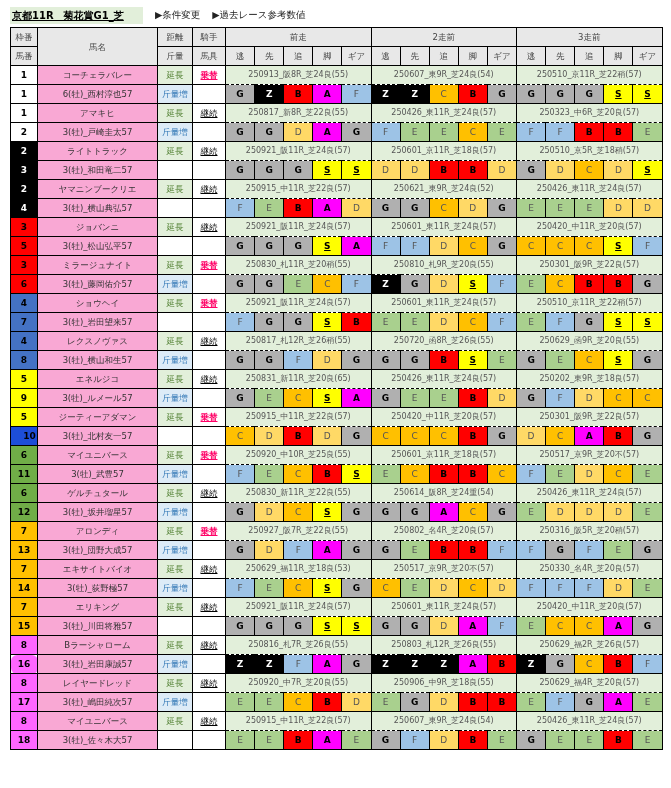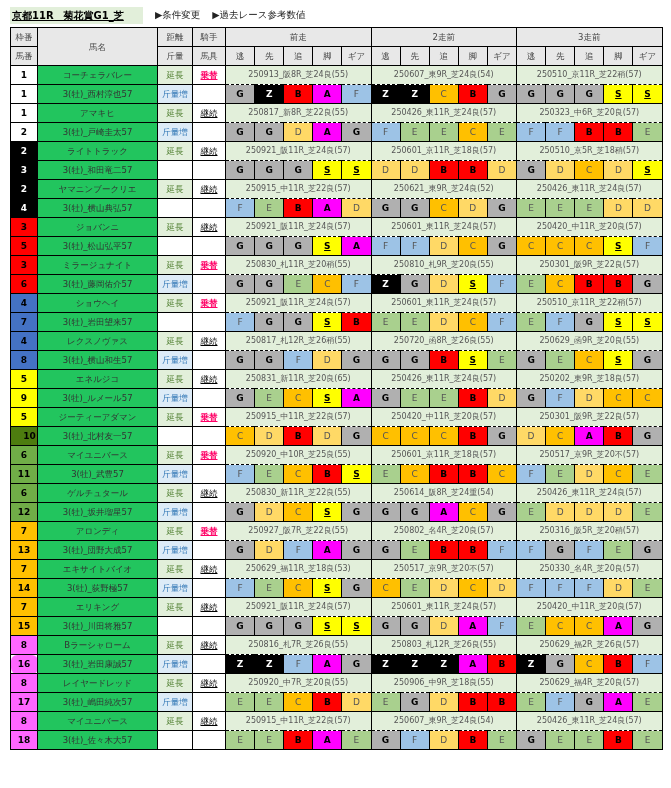--- a/index.html
+++ b/index.html
@@ -5,21 +5,21 @@
   body{margin:0;background:#fff;font-family:"DejaVu Sans","Liberation Sans",sans-serif;}
   .wrap{position:relative;width:671px;height:788px;overflow:hidden;background:#fff;}
   .topbar{position:absolute;top:7px;left:10px;height:17px;display:flex;align-items:center;font-size:10px;}
   .title{background:#e2efda;height:17px;line-height:17px;padding:0 12px 0 2px;font-weight:bold;text-decoration:underline;width:133px;box-sizing:border-box;font-size:10px;}
   .link{margin-left:12px;color:#222;font-size:9.5px;}
   table{position:absolute;top:27px;left:10px;border-collapse:collapse;table-layout:fixed;width:652px;}
   td,th{border:1px solid #000;padding:0;text-align:center;font-size:8.5px;height:18px;line-height:18px;overflow:hidden;white-space:nowrap;}
   th{background:#dcdcdc;font-weight:normal;color:#444;height:18px;}
   .hd{background:#e8e8e8;}
   .waku{font-weight:bold;font-size:9px;}
-  .name{background:#22c55e;color:#333;}
+  .name{background:#f9a8d4;color:#333;}
   .ench{background:#e2efda;color:#548235;}
   .kin{background:#ddebf7;color:#2f75b5;}
   .keizoku{font-weight:normal;text-decoration:underline;color:#000;}
   .norikae{font-weight:bold;text-decoration:underline;color:#ff0066;}
   .race{background:#e2efda;color:#555;font-size:8px;border-bottom:1px dashed #000;}
   .c{font-size:9px;border-top:1px dashed #000;}
   .g-G{background:#b0b0b0;color:#000;font-weight:bold;}
   .g-Z{background:#000;color:#fff;font-weight:bold;}
   .g-B{background:#ff0000;color:#000;font-weight:bold;}
   .g-A{background:#ff00ff;color:#000;font-weight:bold;}
@@ -83,21 +83,21 @@
           <td class="waku" style="background:#ffffff;color:#000;">1</td>
           <td class="name">コーチェラバレー</td>
           <td class="ench">延長</td>
           <td class="norikae" style="background:#fff">乗替</td>
           <td class="race" colspan="5">250913_阪8R_芝24良(55)</td>
           <td class="race" colspan="5">250607_東9R_芝24良(54)</td>
           <td class="race" colspan="5">250510_京11R_芝22稍(57)</td>
         </tr>
         <tr>
           <td class="waku" style="background:#ffffff;color:#000;">1</td>
-          <td class="name">3(牡)_西村淳也57</td>
+          <td class="name">6(牡)_西村淳也57</td>
           <td class="kin" style="">斤量増</td>
           <td style="background:#fff"></td>
           <td class="c g-G">G</td>
           <td class="c g-Z">Z</td>
           <td class="c g-B">B</td>
           <td class="c g-A">A</td>
           <td class="c g-F">F</td>
           <td class="c g-Z">Z</td>
           <td class="c g-Z">Z</td>
           <td class="c g-C">C</td>
@@ -352,21 +352,21 @@
         <tr>
           <td class="waku" style="background:#ffff00;color:#000;">5</td>
           <td class="name">ジーティーアダマン</td>
           <td class="ench">延長</td>
           <td class="norikae" style="background:#fff">乗替</td>
           <td class="race" colspan="5">250915_中11R_芝22良(57)</td>
           <td class="race" colspan="5">250420_中11R_芝20良(57)</td>
           <td class="race" colspan="5">250301_阪9R_芝22良(57)</td>
         </tr>
         <tr>
-          <td class="waku" style="background:#4d7c0f;color:#000;padding-left:11px;">10</td>
+          <td class="waku" style="background:#1d4ed8;color:#000;padding-left:11px;">10</td>
           <td class="name">3(牡)_北村友一57</td>
           <td class="" style="background:#fff"></td>
           <td style="background:#fff"></td>
           <td class="c g-C">C</td>
           <td class="c g-D">D</td>
           <td class="c g-B">B</td>
           <td class="c g-D">D</td>
           <td class="c g-G">G</td>
           <td class="c g-C">C</td>
           <td class="c g-C">C</td>

